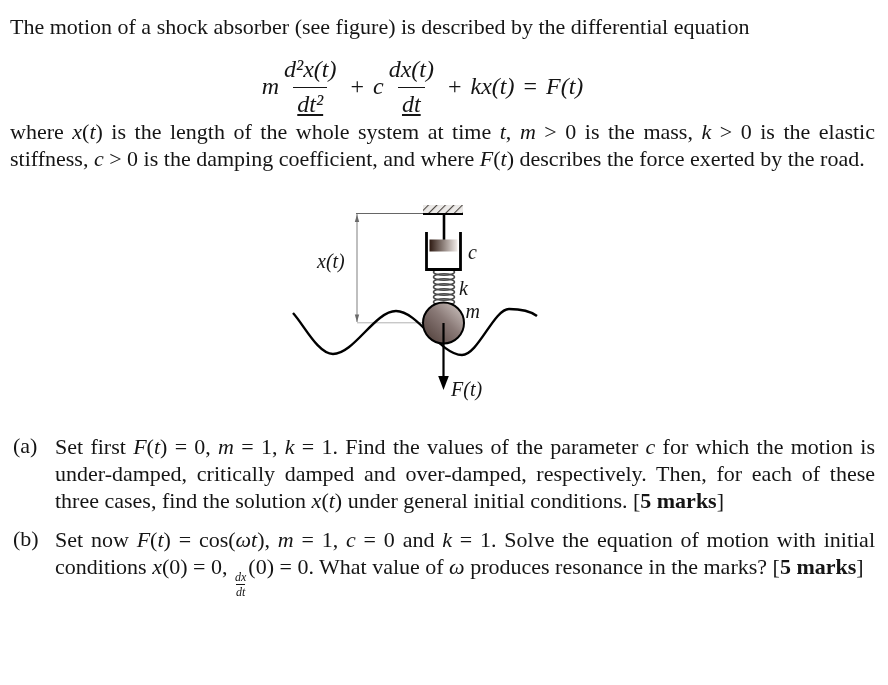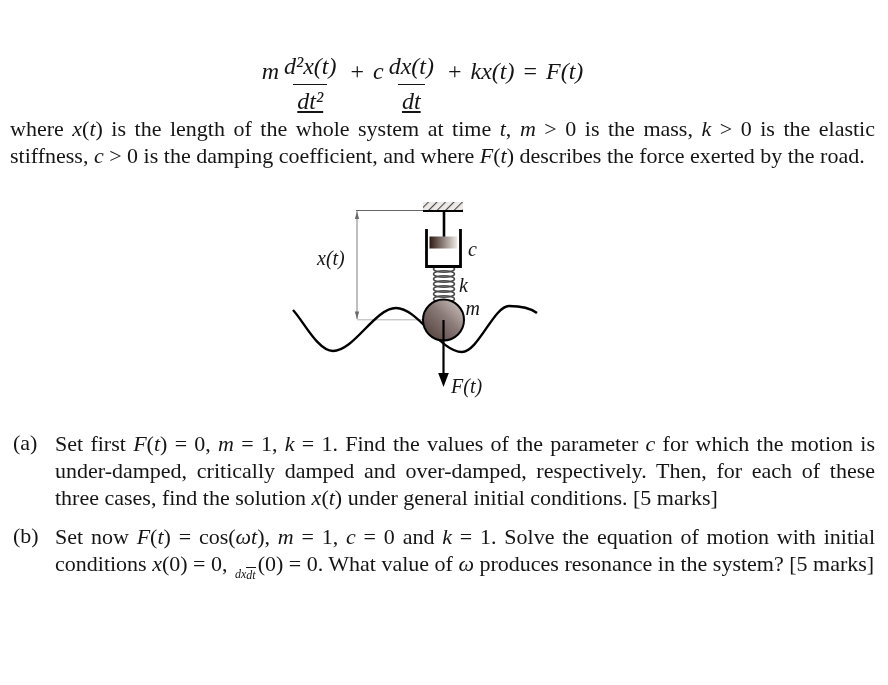--- a/index.html
+++ b/index.html
@@ -1,48 +1,49 @@
 <!DOCTYPE html>
 <html><head>
 <meta charset="utf-8">
 <style>
   html,body{margin:0;padding:0;background:#ffffff;}
   body{width:888px;height:685px;overflow:hidden;color:#151515;
        font-family:"Liberation Serif","DejaVu Serif",serif;font-size:22px;}
   .page{padding:13px 13px 0 10px;}
   p{margin:0;text-align:justify;line-height:27px;}
   .mi{font-style:italic;}
-  .bf{font-weight:normal;margin-top:20px;}
+  .bf{font-weight:bold;margin-top:20px;}
   
   .eqn{display:flex;justify-content:center;align-items:center;
        margin:16px 40px 0 0;font-size:24px;line-height:1.15;}
   .frac{display:inline-flex;flex-direction:column;align-items:center;text-align:center;margin:0 1px;}
-  .frac .num{padding:0 4px 3px;margin-top:24px;}
+  .frac .num{padding:0 4px 3px;}
   .frac .den{border-top:1.6px solid #151515;padding:3px 4px 0;text-decoration:underline;}
   .op{margin:0 9px;}
   .where{}
   
   .fig{position:relative;height:205px;margin-top:28px;}
   .fig svg{position:absolute;left:270px;top:0;}
   .figlabel{font-family:"Liberation Serif","DejaVu Serif",serif;font-style:italic;font-size:20px;fill:#151515;}
   
   .item{position:relative;padding-left:45px;}
   .item-a{margin-top:28px;}
   .item-b{margin-top:12px;}
   .item .lbl{position:absolute;left:3px;top:0;}
   
-  .ifrac{display:inline-flex;flex-direction:row;align-items:center;text-align:center;
+  .ifrac{display:inline-flex;flex-direction:column;align-items:center;text-align:center;
          font-size:12px;line-height:1.05;font-style:italic;vertical-align:-7px;margin:0 2px;}
   .ifrac .d{border-top:1px solid #151515;padding-top:1px;}
 </style>
 </head>
 <body>
 
 <div class="page">
 
+  <p>The motion of a shock absorber (see figure) is described by the differential equation</p>
 
   <div class="eqn">
     <span class="mi">m</span>
     <span class="frac">
       <span class="num mi">d²x(t)</span>
       <span class="den mi">dt²</span>
     </span>
     <span class="op">+</span>
     <span class="mi">c</span>
     <span class="frac">
@@ -115,16 +116,16 @@
   <div class="item item-a">
     <span class="lbl">(a)</span>
     <p><span>Set first </span><span class="mi">F</span><span>(</span><span class="mi">t</span><span>) = 0, </span><span class="mi">m</span><span> = 1, </span><span class="mi">k</span><span> = 1. Find the values of the parameter </span><span class="mi">c</span><span> for which the motion is under-damped, critically damped and over-damped, respectively. Then, for each of these three cases, find the solution </span><span class="mi">x</span><span>(</span><span class="mi">t</span><span>) under general initial conditions. [</span><span class="bf">5 marks</span><span>]</span></p>
   </div>
 
   <div class="item item-b">
     <span class="lbl">(b)</span>
     <p><span>Set now </span><span class="mi">F</span><span>(</span><span class="mi">t</span><span>) = cos(</span><span class="mi">ωt</span><span>), </span><span class="mi">m</span><span> = 1, </span><span class="mi">c</span><span> = 0 and </span><span class="mi">k</span><span> = 1. Solve the equation of motion with initial conditions </span><span class="mi">x</span><span>(0) = 0, </span><span class="ifrac">
           <span class="n">dx</span>
           <span class="d">dt</span>
-        </span><span>(0) = 0. What value of </span><span class="mi">ω</span><span> produces resonance in the system? [</span><span class="bf">5 marks</span><span>]</span></p>
+        </span><span>(0) = 0. What value of </span><span class="mi">ω</span><span> produces resonance in the marks? [</span><span class="bf">5 marks</span><span>]</span></p>
   </div>
 
 </div>
 
 </body></html>

